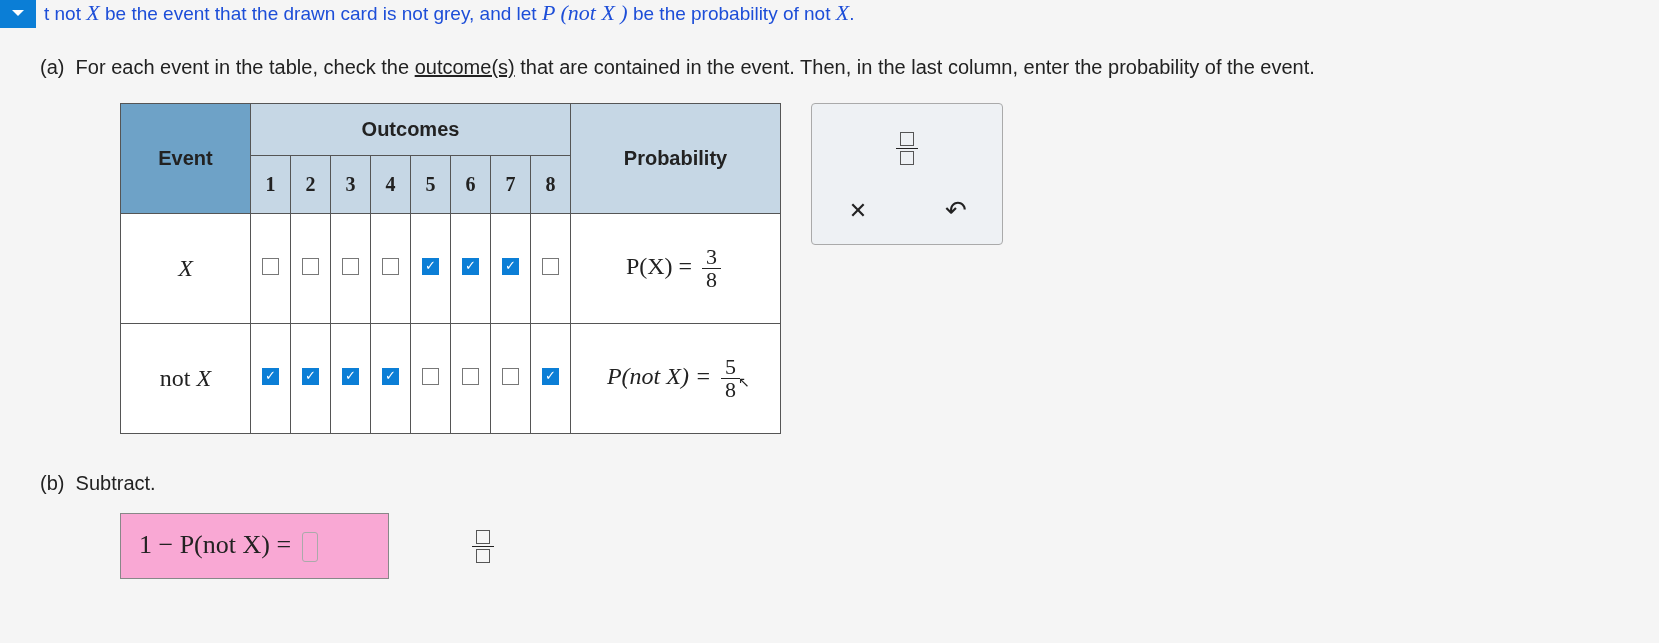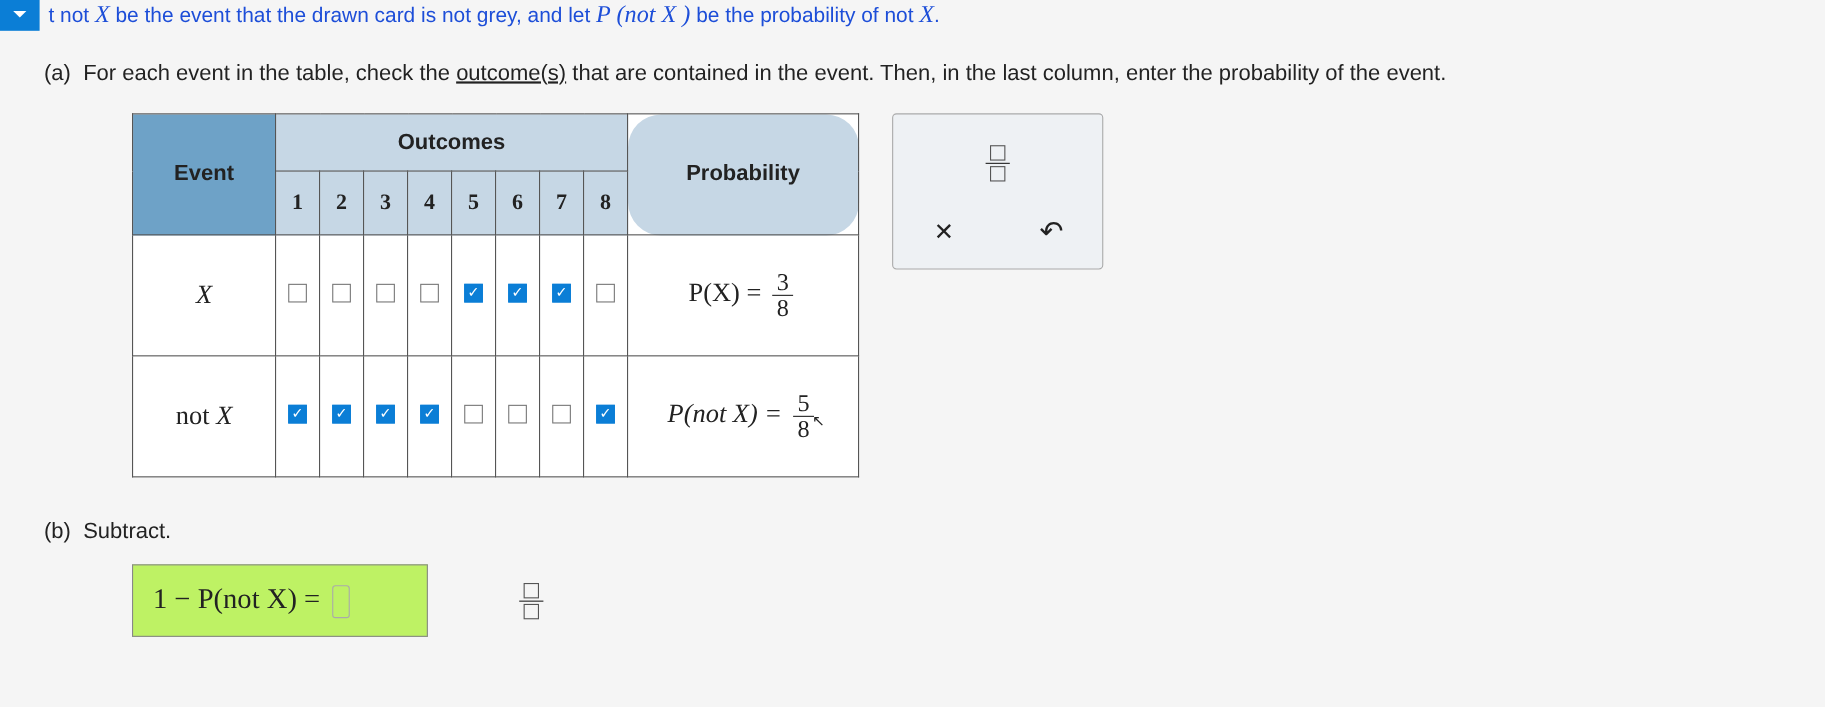--- a/index.html
+++ b/index.html
@@ -63,21 +63,20 @@
     background: #c6d7e5;
     font-weight: bold;
     font-size: 20px;
     height: 52px;
   }
   .hdr-prob {
     background: #c6d7e5;
     font-weight: bold;
     font-size: 20px;
     width: 210px;
-    border-radius: 30px;
   }
   .numcell {
     background: #c6d7e5;
     width: 40px;
     font-size: 20px;
     font-family: "Times New Roman", serif;
   }
   .evcell {
     font-family: "Times New Roman", serif;
     font-size: 24px;
@@ -129,21 +128,21 @@
   .fraction-icon .fn { display:block; border: 1px solid #555; width: 14px; height: 14px; margin: 0 auto; }
   .fraction-icon .bar { display:block; border-top: 1.5px solid #222; width: 22px; margin: 2px auto; }
   .partb {
     padding: 28px 40px 6px 40px;
     font-size: 20px;
   }
   .subtract-row {
     display: flex; align-items: center; gap: 70px; padding: 12px 0 40px 120px;
   }
   .eqbox {
-    border: 1px solid #888; padding: 16px 70px 16px 18px; background: #bef264;
+    border: 1px solid #888; padding: 16px 70px 16px 18px; background: #f9a8d4;
     font-family: "Times New Roman", serif; font-size: 26px;
   }
   .eqbox .ph {
     border: 1px solid #aaa; width: 16px; height: 30px; display: inline-block;
     border-radius: 3px; vertical-align: middle; margin-left: 4px;
   }
   .cursor-arrow {
     position: absolute; margin-left: -6px; margin-top: 18px; font-size: 14px;
   }
 </style>

